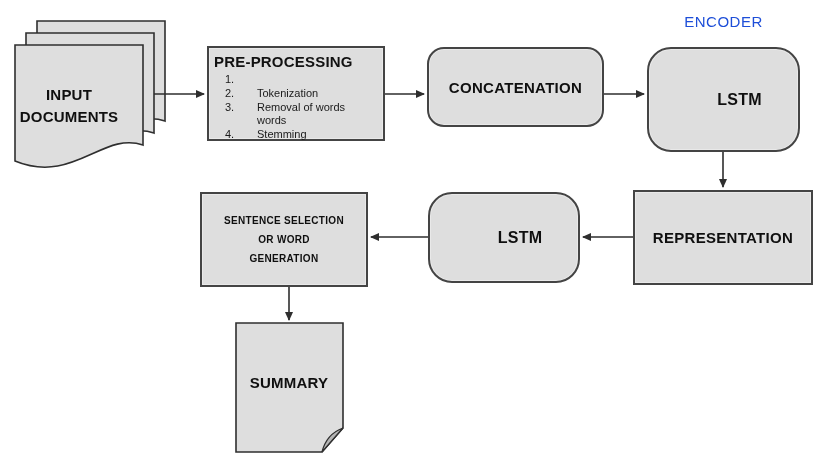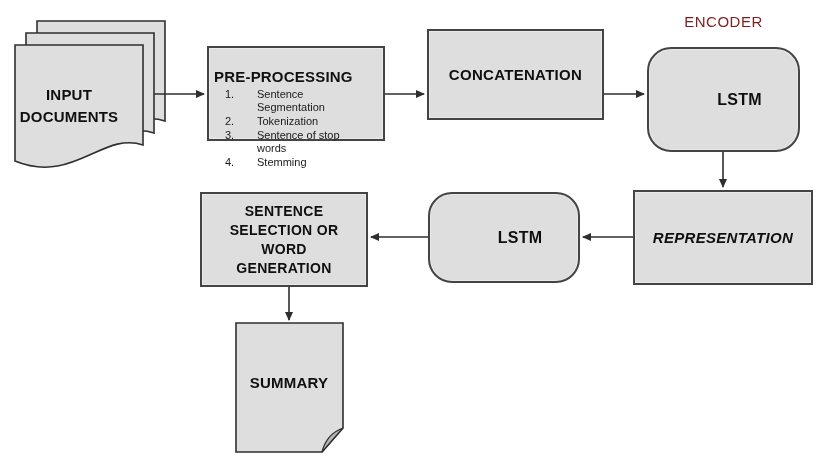--- a/index.html
+++ b/index.html
@@ -10,31 +10,31 @@
   .layer{position:absolute;left:0;top:0;}
   .page{fill:#dedede;stroke:#2f2f2f;stroke-width:1.6;}
   .fold{fill:#b5b5b5;stroke:#2f2f2f;stroke-width:1.3;}
   .edge{stroke:#2e2e2e;stroke-width:1.6;}
   .node{position:absolute;box-sizing:border-box;}
   .box{background:#dedede;border:2px solid #444444;box-shadow:inset 0 0 0 1px rgba(255,255,255,.35);}
   .rounded{border-radius:24px;padding-left:32px;}
   .center{display:flex;align-items:center;justify-content:center;text-align:center;}
   .label{font-weight:bold;font-size:15px;letter-spacing:.3px;color:#0f0f0f;}
   .lstm-label{font-size:16px;}
-  .sent-label{font-size:14px;line-height:19px;width:122px;}
+  .sent-label{font-size:10px;line-height:19px;width:122px;}
   .group-label{
     position:absolute;text-align:center;font-size:15px;font-weight:normal;
-    color:#7f1d1d;letter-spacing:.5px;
+    color:#1d4ed8;letter-spacing:.5px;
   }
   .doc-label{
     position:absolute;text-align:center;font-weight:bold;font-size:15px;
     line-height:22px;letter-spacing:.2px;color:#0f0f0f;
   }
   
-  .pp-title{font-weight:bold;font-size:15px;letter-spacing:.2px;padding:20px 0 2px 5px;}
+  .pp-title{font-weight:bold;font-size:15px;letter-spacing:.2px;padding:5px 0 2px 5px;}
   .pp-list{list-style:none;margin:1px 0 0 0;padding:0 3px 0 16px;font-size:11px;color:#1a1a1a;}
   .pp-list li{display:flex;line-height:13px;margin-bottom:1px;}
   .pp-num{width:14px;flex:none;}
   .pp-txt{margin-left:18px;max-width:114px;}
 </style>
 </head>
 <body>
 
 <div class="canvas">
 
@@ -67,47 +67,46 @@
     </g>
   </svg>
 
   <div class="doc-label" style="left:15px;top:84px;width:108px;">INPUT DOCUMENTS</div>
 
   <div class="node box" style="left:207px;top:46px;width:178px;height:95px;">
     <div class="pp-title">PRE-PROCESSING</div>
     <ol class="pp-list">
       <li>
         <span class="pp-num">1.</span>
-        <span class="pp-txt">Sentence Segmentation</span>
       </li>
       <li>
         <span class="pp-num">2.</span>
         <span class="pp-txt">Tokenization</span>
       </li>
       <li>
         <span class="pp-num">3.</span>
-        <span class="pp-txt">Sentence of stop words</span>
+        <span class="pp-txt">Removal of words words</span>
       </li>
       <li>
         <span class="pp-num">4.</span>
         <span class="pp-txt">Stemming</span>
       </li>
     </ol>
   </div>
 
-  <div class="node box center" style="left:427px;top:29px;width:177px;height:91px;">
+  <div class="node box center" style="left:427px;top:47px;width:177px;height:80px;border-radius:17px;">
     <span class="label">CONCATENATION</span>
   </div>
 
   <div class="group-label" style="left:647px;top:13px;width:153px;">ENCODER</div>
   <div class="node box rounded center" style="left:647px;top:47px;width:153px;height:105px;">
     <span class="label lstm-label">LSTM</span>
   </div>
 
-  <div class="node box center" style="left:633px;top:190px;width:180px;height:95px;font-style:italic;">
+  <div class="node box center" style="left:633px;top:190px;width:180px;height:95px;">
     <span class="label">REPRESENTATION</span>
   </div>
 
   <div class="group-label" style="left:428px;top:169px;width:152px;margin-top:42px;">DECODER</div>
   <div class="node box rounded center" style="left:428px;top:192px;width:152px;height:91px;">
     <span class="label lstm-label">LSTM</span>
   </div>
 
   <div class="node box center" style="left:200px;top:192px;width:168px;height:95px;">
     <span class="label sent-label">SENTENCE SELECTION OR WORD GENERATION</span>

